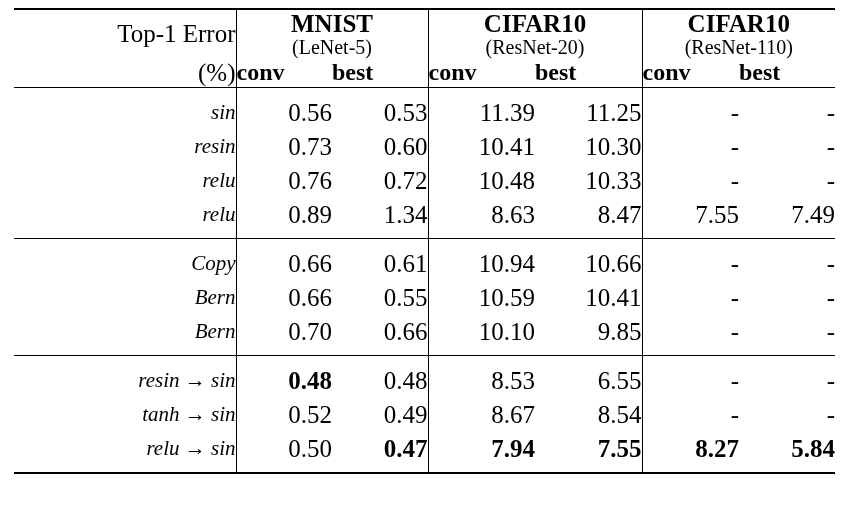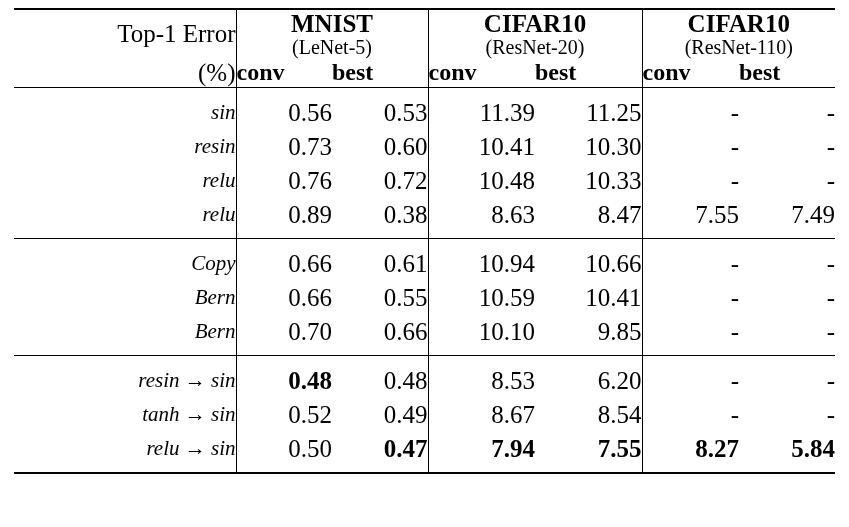--- a/index.html
+++ b/index.html
@@ -154,21 +154,21 @@
         <td class="cell vline">0.76</td>
         <td class="cell">0.72</td>
         <td class="cell vline">10.48</td>
         <td class="cell">10.33</td>
         <td class="cell vline">-</td>
         <td class="cell">-</td>
       </tr>
       <tr class="row-data last">
         <td class="stub-name">relu</td>
         <td class="cell vline">0.89</td>
-        <td class="cell">0.38</td>
+        <td class="cell">1.34</td>
         <td class="cell vline">8.63</td>
         <td class="cell">8.47</td>
         <td class="cell vline">7.55</td>
         <td class="cell">7.49</td>
       </tr>
 
       <tr class="rule-mid">
         <td colspan="7" style="height:0;padding:0;"></td>
       </tr>
 
@@ -202,21 +202,21 @@
 
       <tr class="rule-mid">
         <td colspan="7" style="height:0;padding:0;"></td>
       </tr>
 
       <tr class="row-data first">
         <td class="stub-name">resin → sin</td>
         <td class="cell vline bold">0.48</td>
         <td class="cell">0.48</td>
         <td class="cell vline">8.53</td>
-        <td class="cell">6.20</td>
+        <td class="cell">6.55</td>
         <td class="cell vline">-</td>
         <td class="cell">-</td>
       </tr>
       <tr class="row-data">
         <td class="stub-name">tanh → sin</td>
         <td class="cell vline">0.52</td>
         <td class="cell">0.49</td>
         <td class="cell vline">8.67</td>
         <td class="cell">8.54</td>
         <td class="cell vline">-</td>

